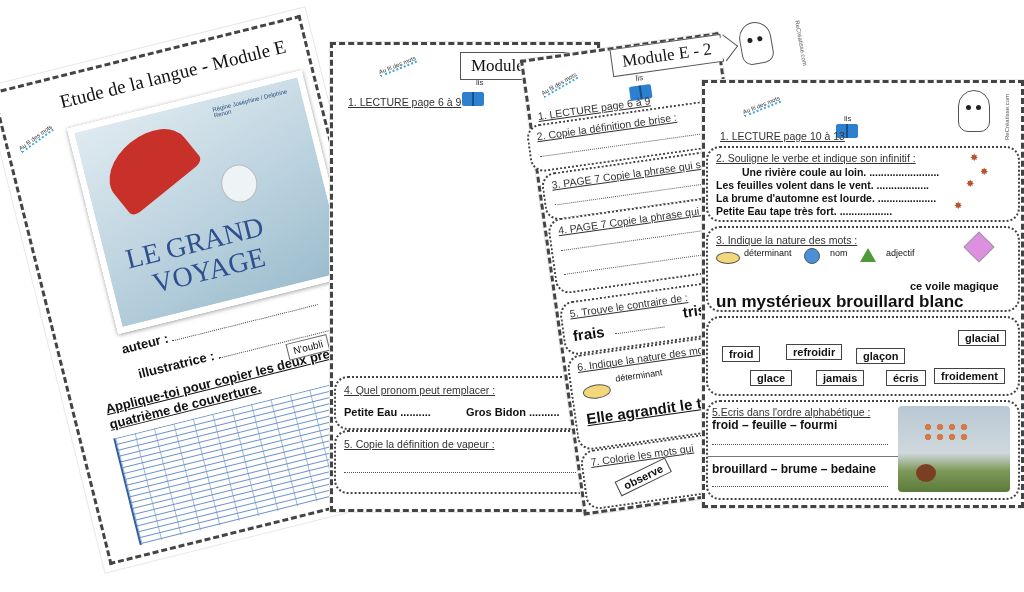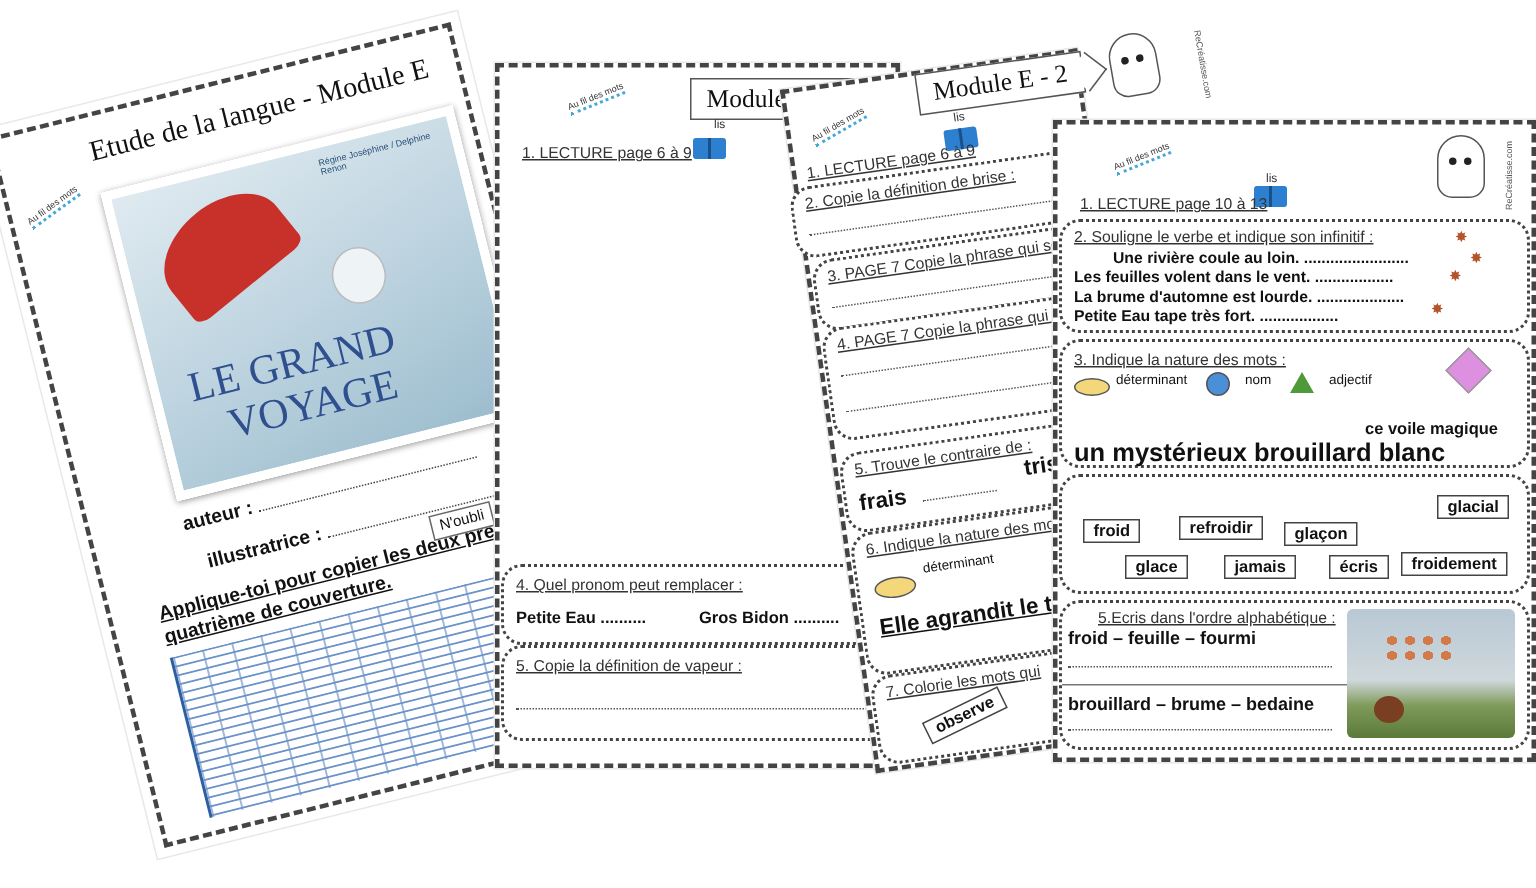--- a/index.html
+++ b/index.html
@@ -164,21 +164,21 @@
     <div class="word" style="left:78px;top:26px;text-align:center;">refroidir</div>
     <div class="word" style="left:148px;top:30px;">glaçon</div>
     <div class="word" style="left:250px;top:12px;">glacial</div>
     <div class="word" style="left:42px;top:52px;">glace</div>
     <div class="word" style="left:108px;top:52px;">jamais</div>
     <div class="word" style="left:178px;top:52px;">écris</div>
     <div class="word" style="left:226px;top:50px;">froidement</div>
   </div>
 
   <div class="dotbox" style="left:4px;top:320px;width:310px;height:96px;">
-    <div class="q" style="position:absolute;left:4px;top:4px;margin-left:20px;">5.Ecris dans l'ordre alphabétique :</div>
+    <div class="q" style="position:absolute;left:4px;top:4px;">5.Ecris dans l'ordre alphabétique :</div>
     <div style="position:absolute;left:4px;top:16px;font-size:12px;font-weight:bold;white-space:nowrap;">froid – feuille – fourmi</div>
     <div class="dotline" style="position:absolute;left:4px;top:42px;width:176px;"></div>
     <div style="position:absolute;left:0;top:54px;width:190px;height:1px;background:#777;"></div>
     <div style="position:absolute;left:4px;top:60px;font-size:12px;font-weight:bold;white-space:nowrap;">brouillard – brume – bedaine</div>
     <div class="dotline" style="position:absolute;left:4px;top:84px;width:176px;"></div>
     <div style="position:absolute;left:190px;top:4px;width:112px;height:86px;background:linear-gradient(#b8c8d4,#cfd8dc 55%,#7f9a5a 75%,#5b7a3a);border-radius:4px;">
       <div style="position:absolute;left:24px;top:16px;width:50px;height:18px;background:radial-gradient(#d37a4a 40%,transparent 42%) 0 0/12px 10px;"></div>
       <div style="position:absolute;left:18px;top:58px;width:20px;height:18px;border-radius:50%;background:#7a3e22;"></div>
     </div>
   </div>

